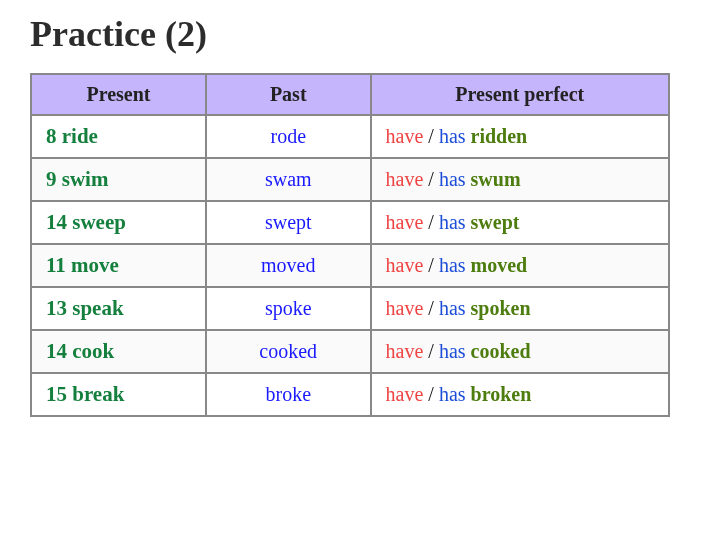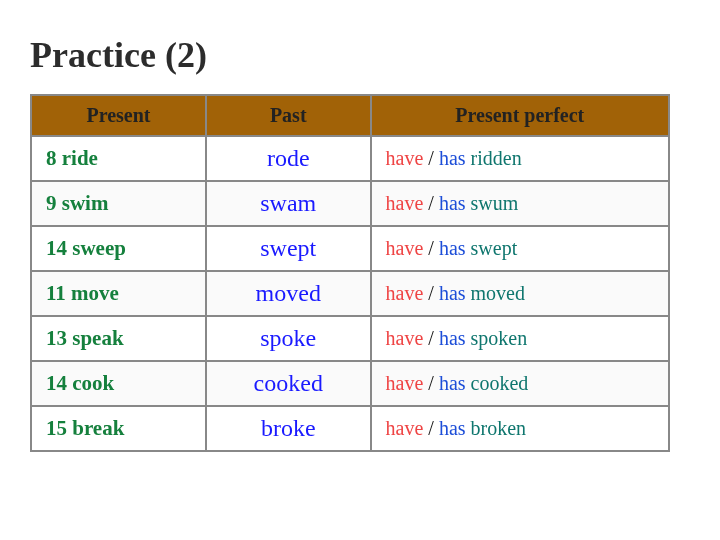--- a/index.html
+++ b/index.html
@@ -8,21 +8,21 @@
       width: 720px;
       height: 540px;
       background: #ffffff;
       font-family: 'Comic Sans MS', 'Chalkboard SE', cursive;
       overflow: hidden;
     }
 
     .page {
       width: 610px;
       height: 540px;
-      padding: 34px 30px 18px 30px;
+      padding: 13px 30px 18px 30px;
       background: #ffffff;
     }
 
     .title {
       font-size: 36px;
       font-weight: bold;
       color: #2c2c2c;
       margin-bottom: 18px;
       font-family: 'Comic Sans MS', cursive;
     }
@@ -35,58 +35,59 @@
 
     th, td {
       border: 2px solid #888;
       padding: 8px 14px;
       text-align: left;
       font-family: 'Comic Sans MS', cursive;
       font-size: 20px;
     }
 
     th {
-      background: #a16207;
+      background: #c4b5fd;
       font-weight: bold;
       color: #222;
       text-align: center;
       font-size: 20px;
     }
 
     td:first-child {
       color: #15803d;
       font-weight: bold;
       font-size: 21px;
       width: 170px;
     }
 
     td:nth-child(2) {
       color: #1a1aff;
       text-align: center;
       width: 160px;
-      font-size: 24px;
+      font-size: 20px;
     }
 
     td:nth-child(3) {
       color: #111;
       font-size: 20px;
       width: 290px;
     }
 
     .pp-have {
       color: #ef4444;
     }
     .pp-slash {
       color: #111111;
     }
     .pp-has {
       color: #1d4ed8;
     }
     .pp-verb {
-      color: #0f766e;
+      color: #4d7c0f;
+      font-weight: bold;
     }
 
     tr:nth-child(even) td {
       background: #fafafa;
     }
     tr:nth-child(odd) td {
       background: #ffffff;
     }
   </style>
 </head>

